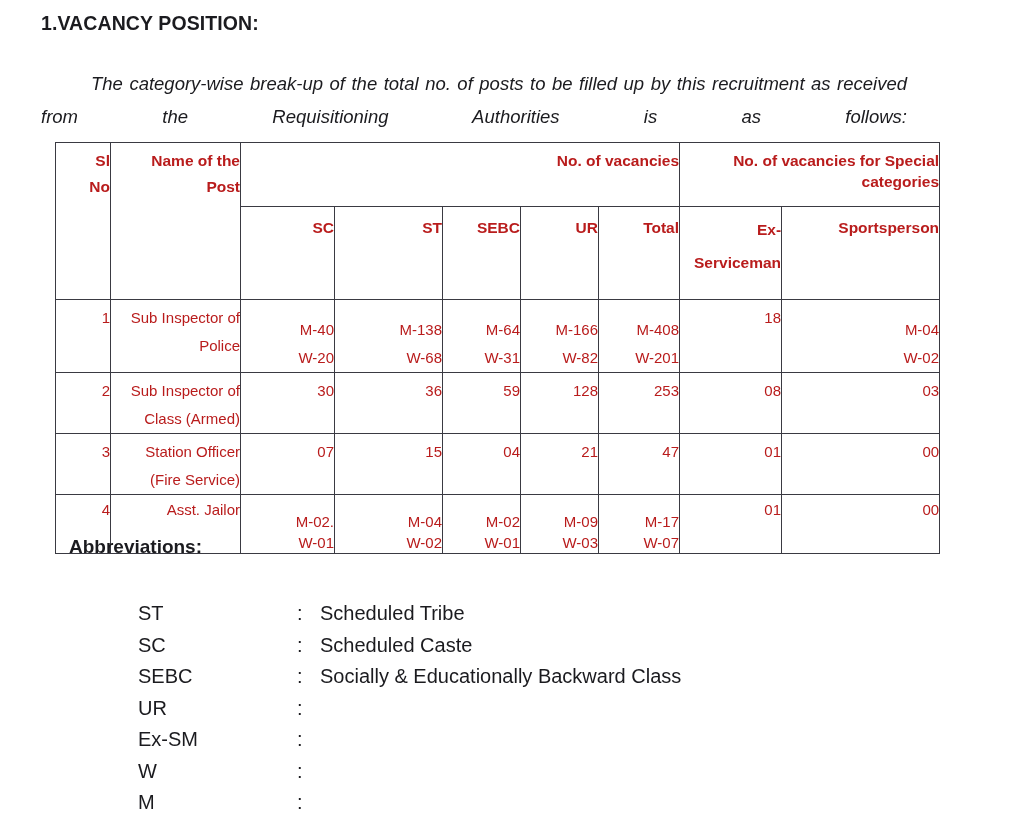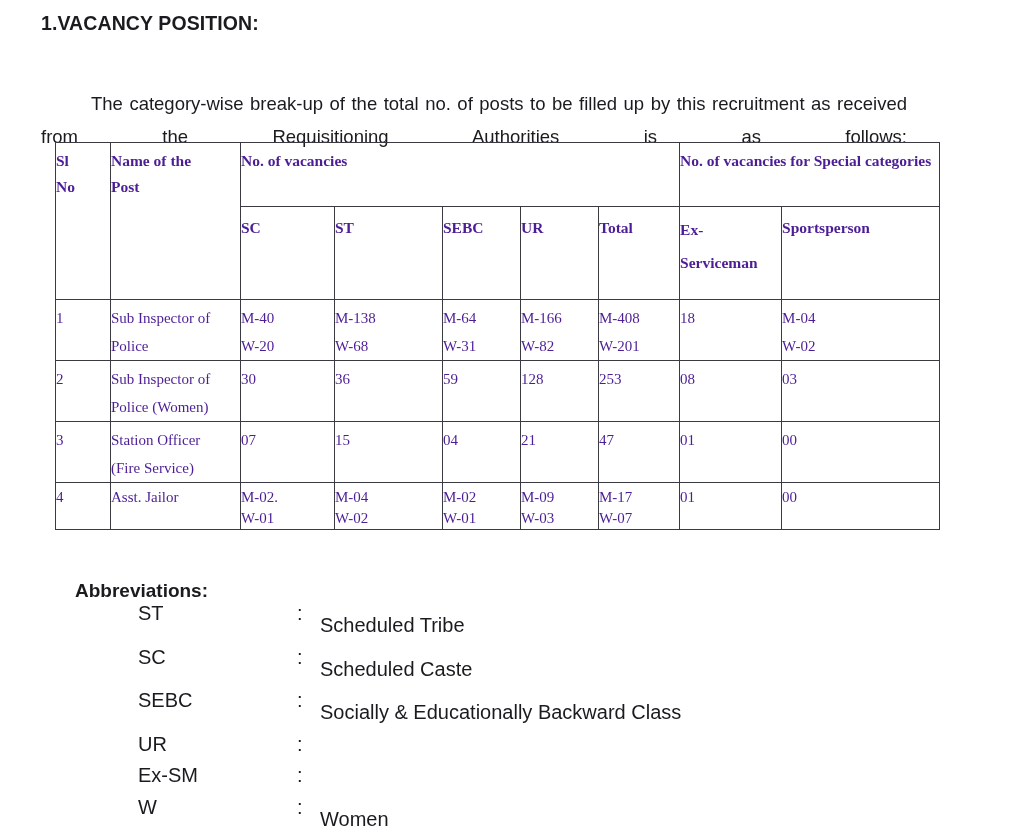--- a/index.html
+++ b/index.html
@@ -29,52 +29,52 @@
     top: 12px;
     font-size: 19.5px;
     font-weight: bold;
     letter-spacing: 0.1px;
   }
 
   
   .intro {
     position: absolute;
     left: 41px;
-    top: 68px;
+    top: 48px;
     width: 866px;
     font-size: 18.5px;
     line-height: 33px;
     text-align: justify;
     text-justify: inter-word;
     text-indent: 50px;
+    font-style: italic;
   }
   .intro::after {
     content: "";
     display: inline-block;
     width: 100%;
   }
 
   
   .vac-table {
     position: absolute;
     left: 55px;
     top: 142px;
     width: 884px;
     border-collapse: collapse;
     table-layout: fixed;
     font-size: 15px;
   }
   .vac-table td, .vac-table th {
     border: 1px solid #3a3a42;
     padding: 0;
-    text-align: left;
+    text-align: right;
     vertical-align: top;
     font-weight: normal;
-    color: #4c1d95;
-    font-family: Liberation Serif, serif;
+    color: #b91c1c;
   }
   .vac-table th {
     font-weight: bold;
     font-size: 15.5px;
     vertical-align: top;
   }
 
   .hdr-grp {
     height: 56px;
     line-height: 21px;
@@ -105,36 +105,36 @@
     padding-top: 4px !important;
     font-size: 15px;
   }
   .data-row.row-last td {
     height: 42px;
     line-height: 21px;
     padding-top: 4px !important;
   }
   .mw-stack {
     display: block;
+    margin-top: 12px;
   }
   .mw-stack span {
     display: block;
   }
   .bold-cell {
     font-weight: bold;
   }
 
   
   .abbr-title {
     position: absolute;
-    left: 75px;
+    left: 69px;
     top: 536px;
     font-size: 19px;
     font-weight: bold;
-    margin-top: 44px;
   }
   .abbr-list {
     position: absolute;
     left: 138px;
     top: 598px;
     font-size: 20px;
     line-height: 31.5px;
   }
   .abbr-row {
     display: flex;
@@ -143,21 +143,20 @@
   .abbr-term {
     width: 159px;
     flex: 0 0 159px;
   }
   .abbr-colon {
     width: 23px;
     flex: 0 0 23px;
   }
   .abbr-def {
     flex: 1 1 auto;
-    margin-top: 12px;
   }
 </style>
 </head>
 <body>
 
 <div class="page">
 
   <div class="section-title">1.VACANCY POSITION:</div>
 
   <p class="intro">The category-wise break-up of the total no. of posts to be filled up by this recruitment as received from the Requisitioning Authorities is as follows:</p>
@@ -243,21 +242,21 @@
             <span>M-04</span>
             <span>W-02</span>
           </span>
         </td>
       </tr>
 
       <tr class="data-row">
         <td>2</td>
         <td>
           <span>Sub Inspector of</span><br>
-          <span>Police (Women)</span>
+          <span>Class (Armed)</span>
         </td>
         <td>30</td>
         <td>36</td>
         <td>59</td>
         <td>128</td>
         <td>253</td>
         <td>08</td>
         <td>03</td>
       </tr>
 
@@ -337,21 +336,20 @@
       <span class="abbr-term">UR</span>
       <span class="abbr-colon">:</span>
     </div>
     <div class="abbr-row">
       <span class="abbr-term">Ex-SM</span>
       <span class="abbr-colon">:</span>
     </div>
     <div class="abbr-row">
       <span class="abbr-term">W</span>
       <span class="abbr-colon">:</span>
-      <span class="abbr-def">Women</span>
     </div>
     <div class="abbr-row">
       <span class="abbr-term">M</span>
       <span class="abbr-colon">:</span>
     </div>
   </div>
 
 </div>
 
 </body></html>

